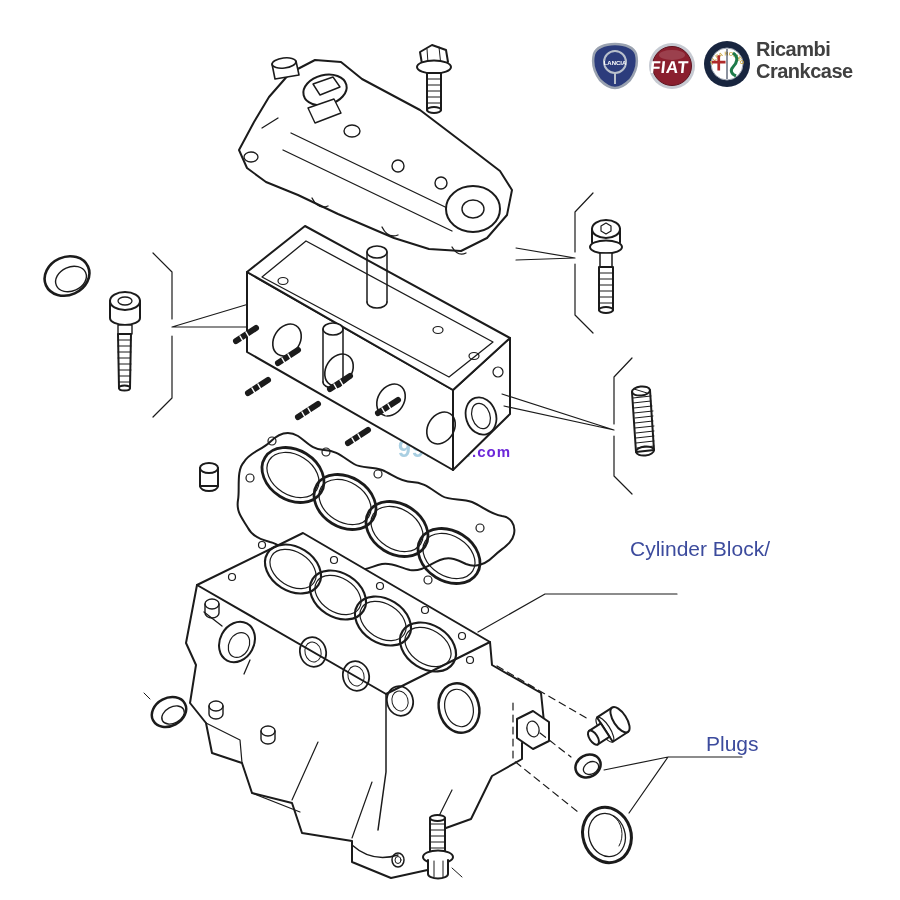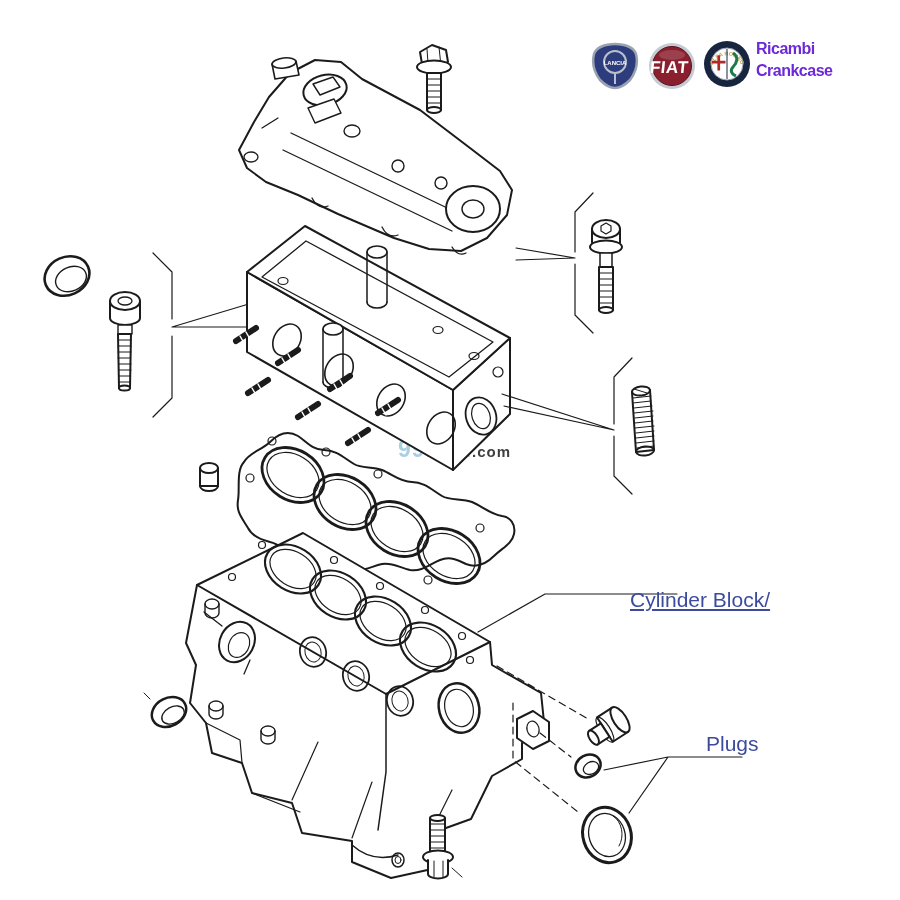--- a/index.html
+++ b/index.html
@@ -6,28 +6,28 @@
   body{
     width:900px;height:900px;position:relative;background:#ffffff;
     font-family:"Liberation Sans", sans-serif;overflow:hidden;
   }
   .abs{position:absolute;}
   
   .brand-bar{left:585px;top:36px;width:300px;height:60px;z-index:4;}
   .logo{position:absolute;top:0;}
   .tagline{
     position:absolute;left:171px;top:2px;
-    font-size:16px;font-weight:700;color:#6d28d9;line-height:22px;letter-spacing:-0.5px;
+    font-size:20px;font-weight:700;color:#404040;line-height:22px;letter-spacing:-0.5px;
   }
   
   .watermark{
     left:398px;top:436px;z-index:1;
     font-weight:700;font-size:23px;color:#a9cfe2;letter-spacing:1px;
   }
-  .watermark .suffix{font-size:15px;color:#404040;font-weight:700;}
+  .watermark .suffix{font-size:15px;color:#6d28d9;font-weight:700;}
   
   #diagram{left:0;top:0;z-index:2;}
   
   .callout{
     z-index:3;color:#3c4b9d;font-size:21px;line-height:31px;white-space:nowrap;
   }
 </style>
 </head>
 <body>
 
@@ -283,21 +283,21 @@
       <path d="M497,666 L588,719"></path>
       <path d="M513,703 L513,760 L578,812"></path>
       <path d="M540,733 L571,757"></path>
     </g>
 
     <path stroke-width="1.2" d="M478,632 L545,594 L677,594"></path>
     <path stroke-width="1.2" d="M742,757 L668,757 L604,770 M668,757 L629,813"></path>
   </g>
 </svg>
 
-<div class="abs callout" style="left:630px;top:584px;text-decoration:underline;">
+<div class="abs callout" style="left:630px;top:533px;">
   <div>Cylinder Block/</div>
 </div>
 <div class="abs callout" style="left:706px;top:728px;">Plugs</div>
 
 <div class="abs brand-bar">
 
   <svg class="logo" style="left:5px;top:6px;" width="50" height="48" viewBox="0 0 50 48">
     <path d="M25,2 C36,2 44,6 46,12 C48,20 46,30 40,38 C34,44 28,46 25,46
              C22,46 16,44 10,38 C4,30 2,20 4,12 C6,6 14,2 25,2 Z" fill="#2c3c7c" stroke="#9aa2b0" stroke-width="2.5"></path>
     <circle cx="25" cy="20" r="11" fill="none" stroke="#b9c0cc" stroke-width="2"></circle>

